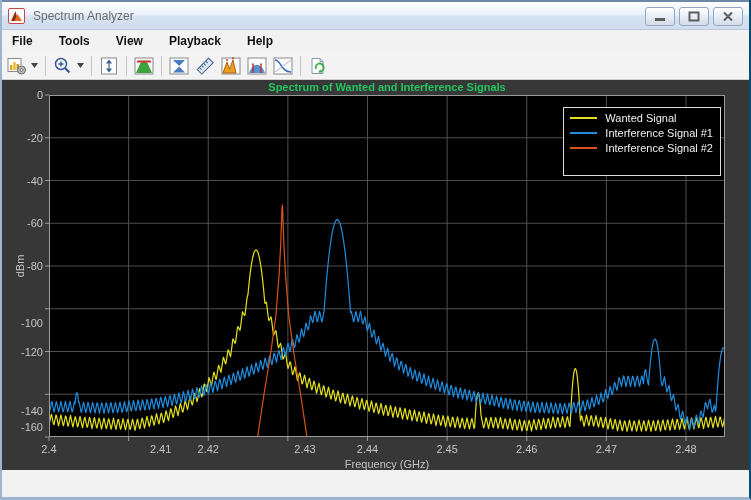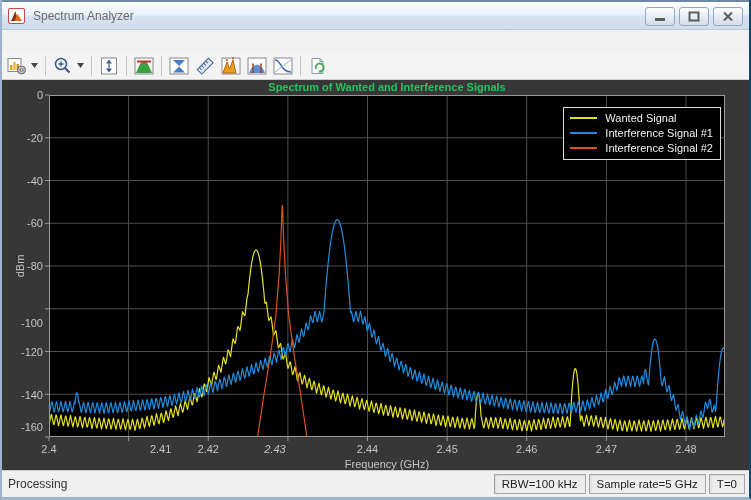--- a/index.html
+++ b/index.html
@@ -35,21 +35,21 @@
   .plot-title{position:absolute;left:0;top:-14px;width:100%;text-align:center;
     font-size:11px;font-weight:700;color:#22c55e;white-space:nowrap;}
   #plot-svg{position:absolute;left:0;top:0;overflow:visible;}
   .x-ticks span{position:absolute;top:348px;transform:translateX(-50%);font-size:11px;color:#c4c4c4;}
   .y-ticks span{position:absolute;right:682px;transform:translateY(-50%);font-size:11px;color:#c4c4c4;white-space:nowrap;}
   .xlabel{position:absolute;left:0;top:363px;width:100%;text-align:center;font-size:11px;color:#c4c4c4;}
   .ylabel{position:absolute;left:-40px;top:50%;transform:rotate(-90deg) translateX(6px);transform-origin:center;
     font-size:11px;color:#c4c4c4;}
   
   .legend{position:absolute;right:4px;top:12px;background:#000;border:1px solid #dcdcdc;
-    padding:3px 7px 4px 6px;display:flex;flex-direction:column;gap:1px;}
+    padding:3px 7px 20px 6px;display:flex;flex-direction:column;gap:1px;}
   .legend-row{display:flex;align-items:center;height:14px;}
   .legend-line{width:27px;height:0;border-top:2px solid #fff;margin-right:8px;flex:0 0 auto;}
   .legend-label{font-size:11px;color:#efefef;white-space:nowrap;}
   
   .statusbar{position:absolute;left:-2px;top:470px;width:751px;height:27px;background:#f0f0f0;
     border-top:1px solid #c8c8c8;display:flex;align-items:center;}
   .status-left{font-size:12px;color:#333;margin-left:8px;flex:1 1 auto;}
   .status-segs{display:flex;gap:3px;margin-right:6px;}
   .seg{border:1px solid #a6a6a6;background:#ededed;height:20px;display:flex;align-items:center;
     padding:0 7px;font-size:11.5px;color:#222;box-shadow:inset 1px 1px 2px rgba(0,0,0,0.10);white-space:nowrap;}
@@ -79,20 +79,27 @@
           </svg>
       </div>
       <div class="winbtn">
         <svg width="14" height="11" viewBox="0 0 14 11">
             <path d="M3,1.5 L11,9.5 M11,1.5 L3,9.5" stroke="#5d5d5d" stroke-width="2"></path>
           </svg>
       </div>
     </div>
   </div>
 
+  <div class="menubar">
+    <span class="menu-item">File</span>
+    <span class="menu-item">Tools</span>
+    <span class="menu-item">View</span>
+    <span class="menu-item">Playback</span>
+    <span class="menu-item">Help</span>
+  </div>
 
   <div class="toolbar">
     <div class="tbtn">
       <svg width="22" height="20" viewBox="0 0 22 20">
         <rect x="2" y="2.5" width="13" height="13" fill="#fdfdfd" stroke="#8a8a8a"></rect>
         <rect x="4" y="9" width="2.4" height="5" fill="#d9a520"></rect>
         <rect x="7.3" y="6" width="2.4" height="8" fill="#e8b830"></rect>
         <rect x="10.6" y="8" width="2.4" height="6" fill="#c89018"></rect>
         <circle cx="15.5" cy="14" r="4" fill="#bdbdbd" stroke="#6a6a6a"></circle>
         <circle cx="15.5" cy="14" r="1.4" fill="#f2f2f2" stroke="#6a6a6a"></circle>
@@ -229,36 +236,36 @@
           <line x1="-4" y1="171" x2="0" y2="171" stroke="#9a9a9a"></line>
           <line x1="-4" y1="213.75" x2="0" y2="213.75" stroke="#9a9a9a"></line>
           <line x1="-4" y1="256.5" x2="0" y2="256.5" stroke="#9a9a9a"></line>
           <line x1="-4" y1="299.25" x2="0" y2="299.25" stroke="#9a9a9a"></line>
           <line x1="-4" y1="342" x2="0" y2="342" stroke="#9a9a9a"></line>
         </svg>
       <div class="x-ticks" id="x-ticks">
           <span style="left: 0px;">2.4</span>
           <span style="left: 79.6231px; margin-left: 32px;">2.41</span>
           <span style="left: 159.246px;">2.42</span>
-          <span style="left: 226px; font-style: italic;">2.43</span>
+          <span style="left: 256px;">2.43</span>
           <span style="left: 318.492px;">2.44</span>
           <span style="left: 398.115px;">2.45</span>
           <span style="left: 477.739px;">2.46</span>
           <span style="left: 557.362px;">2.47</span>
           <span style="left: 636.985px;">2.48</span>
         </div>
       <div class="y-ticks" id="y-ticks">
           <span style="top: 0px;">0</span>
           <span style="top: 42.75px;">-20</span>
           <span style="top: 85.5px;">-40</span>
           <span style="top: 128.25px;">-60</span>
           <span style="top: 171px; text-align: center;">-80</span>
           <span style="top: 228px;">-100</span>
           <span style="top: 256.5px;">-120</span>
-          <span style="top: 300px;">-140</span>
+          <span style="top: 316px;">-140</span>
           <span style="top: 332px;">-160</span>
         </div>
       <div class="xlabel">Frequency (GHz)</div>
       <div class="ylabel">dBm</div>
       <div class="legend">
         <div class="legend-row">
           <div class="legend-line" style="border-top-color: rgb(227, 225, 28);"></div>
           <span class="legend-label">Wanted Signal</span>
         </div>
         <div class="legend-row">
@@ -266,22 +273,14 @@
           <span class="legend-label">Interference Signal #1</span>
         </div>
         <div class="legend-row">
           <div class="legend-line" style="border-top-color: rgb(217, 83, 25);"></div>
           <span class="legend-label">Interference Signal #2</span>
         </div>
       </div>
     </div>
   </div>
 
-  <div class="statusbar">
-    <span class="status-left">Processing</span>
-    <div class="status-segs">
-      <div class="seg">RBW=100 kHz</div>
-      <div class="seg">Sample rate=5 GHz</div>
-      <div class="seg">T=0</div>
-    </div>
-  </div>
 
 </div>
 
 </body></html>

